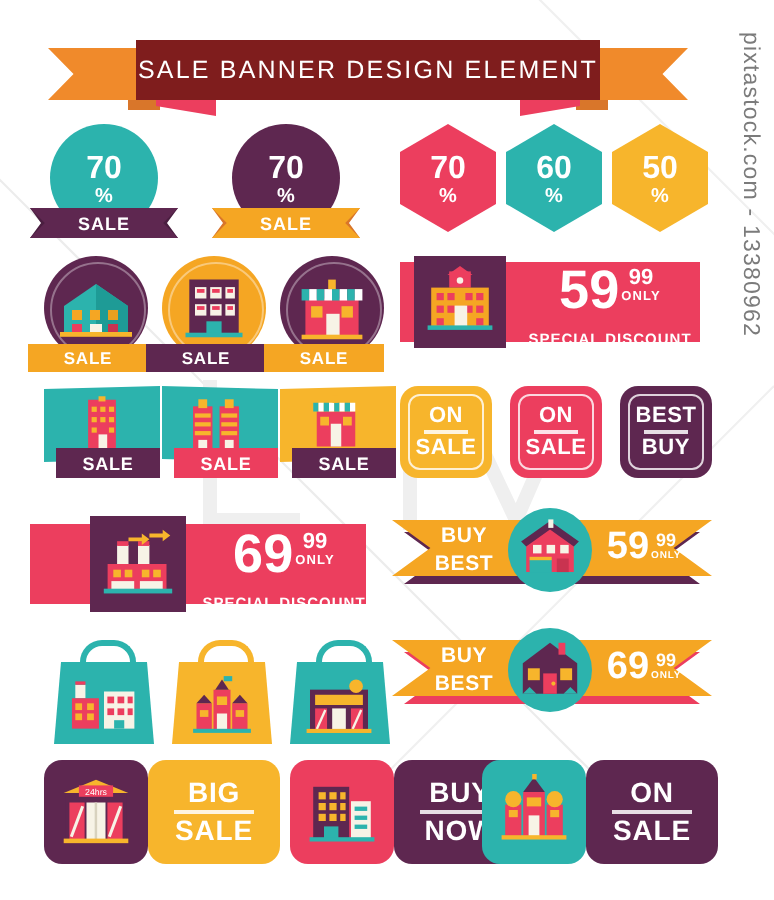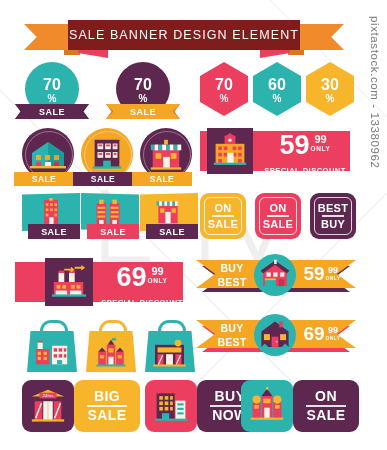--- a/index.html
+++ b/index.html
@@ -143,21 +143,21 @@
     </div>
   </div>
   <div class="b hex ctr" style="left:253px;top:62px;background:#2CB3AD;">
     <div class="col" style="margin-top:2px;">
       <div class="pct-n wht">60</div>
       <div class="pct-s wht">%</div>
     </div>
   </div>
   <div class="b hex ctr" style="left:306px;top:62px;background:#F7B52C;">
     <div class="col" style="margin-top:2px;">
-      <div class="pct-n wht">30</div>
+      <div class="pct-n wht">50</div>
       <div class="pct-s wht">%</div>
     </div>
   </div>
 
   <div class="b" style="left:22px;top:128px;width:52px;height:52px;border-radius:50%;background:#5E2750;">
     <div class="px" style="left:3px;top:3px;width:46px;height:46px;border-radius:50%;border:1.3px solid rgba(255,255,255,.35);"></div>
     <svg viewBox="0 0 40 40" width="40" height="40" style="position:absolute;left:6px;top:7px;">
       <path d="M4 18 L20 7 L36 18 L36 32 L4 32 Z" fill="#2CB3AD"></path>
       <path d="M20 7 L36 18 L36 32 L20 32 Z" fill="#1E9B96"></path>
       <rect x="8" y="20" width="5" height="5" fill="#F5A623"></rect>

